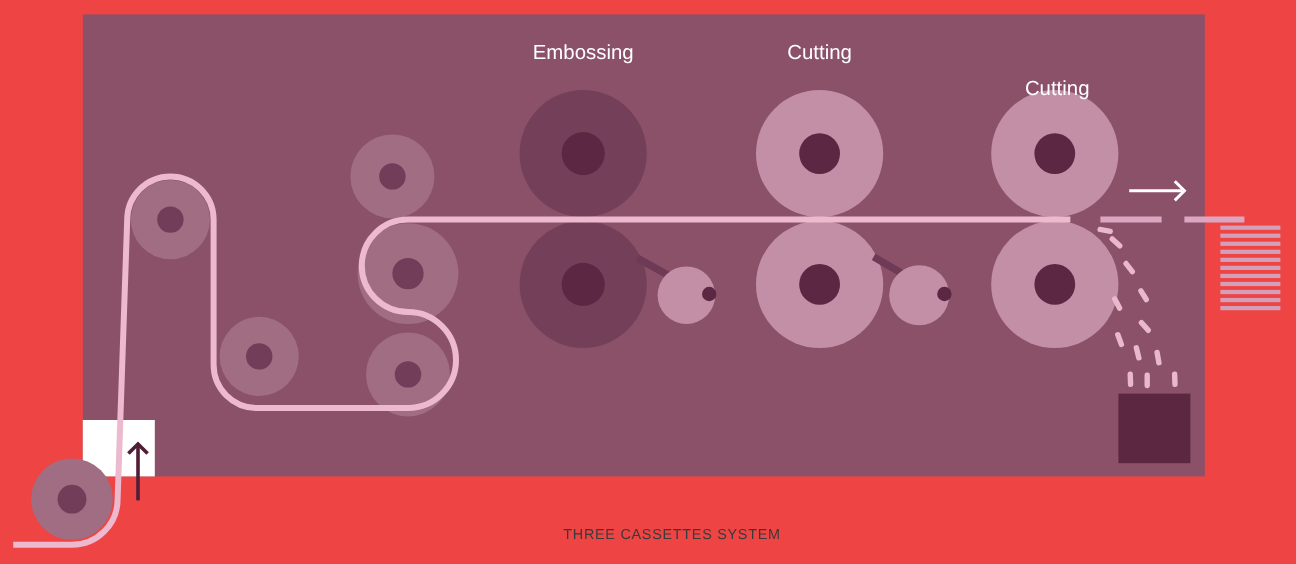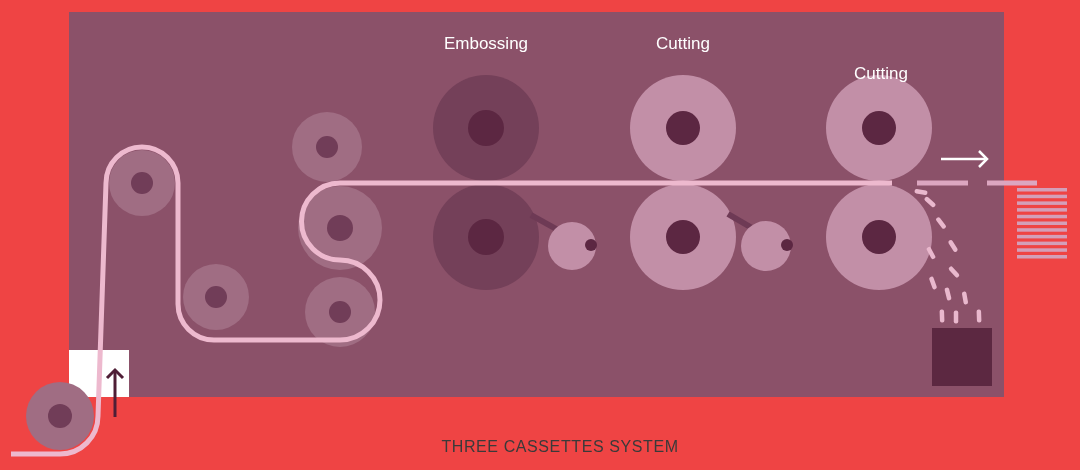--- a/index.html
+++ b/index.html
@@ -2,21 +2,21 @@
 <html><head>
 <meta charset="utf-8">
 <style>
   html,body{margin:0;padding:0;background:#ffffff;}
   .canvas{position:relative;width:1080px;height:470px;background:#ef4444;
           font-family:"Liberation Sans",sans-serif;overflow:hidden;}
   .canvas svg{position:absolute;left:0;top:0;}
   .station-label{position:absolute;top:34px;transform:translateX(-50%);
                  font-size:17px;font-weight:400;white-space:nowrap;}
   .diagram-title{position:absolute;top:438px;transform:translateX(-50%);
-                 font-size:16px;letter-spacing:0.6px;white-space:nowrap;}
+                 font-size:12px;letter-spacing:0.6px;white-space:nowrap;}
 </style>
 </head>
 <body>
 
 <div class="canvas">
   <svg width="1080" height="470" viewBox="0 0 1080 470">
       <rect x="69" y="12" width="935" height="385" fill="#8b5169"></rect>
       <rect x="69" y="350" width="60" height="47" fill="#ffffff"></rect>
       <circle cx="60" cy="416" r="34" fill="#a06d83"></circle>
       <circle cx="60" cy="416" r="12" fill="#713d58"></circle>

